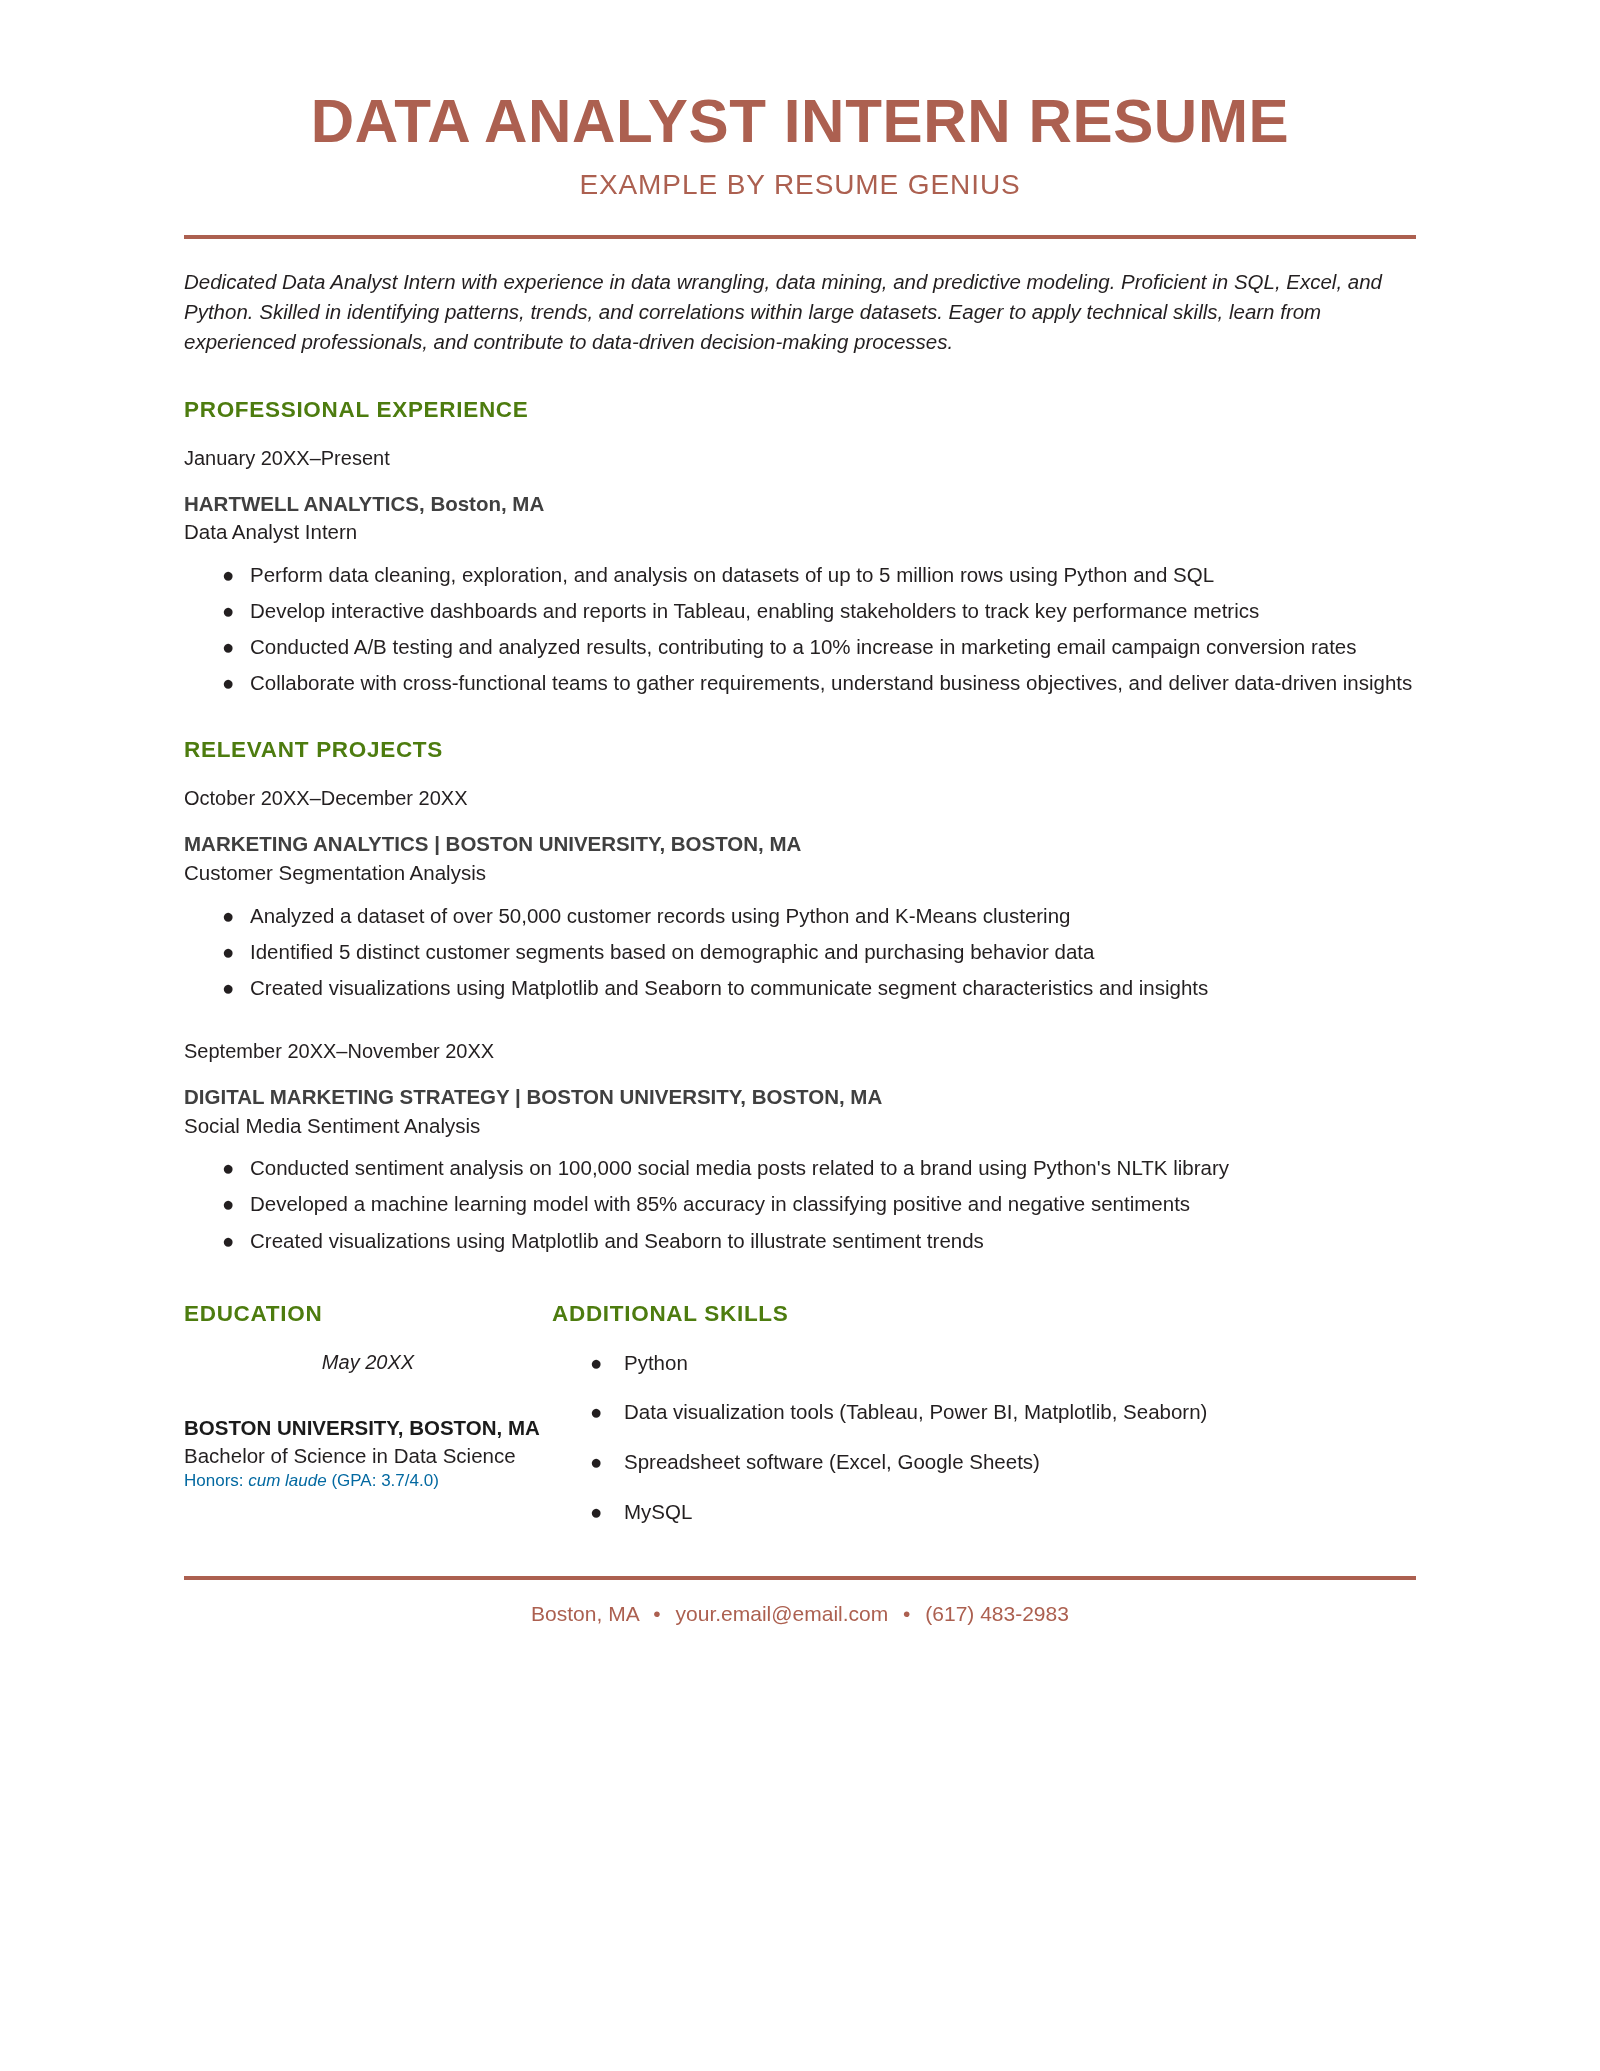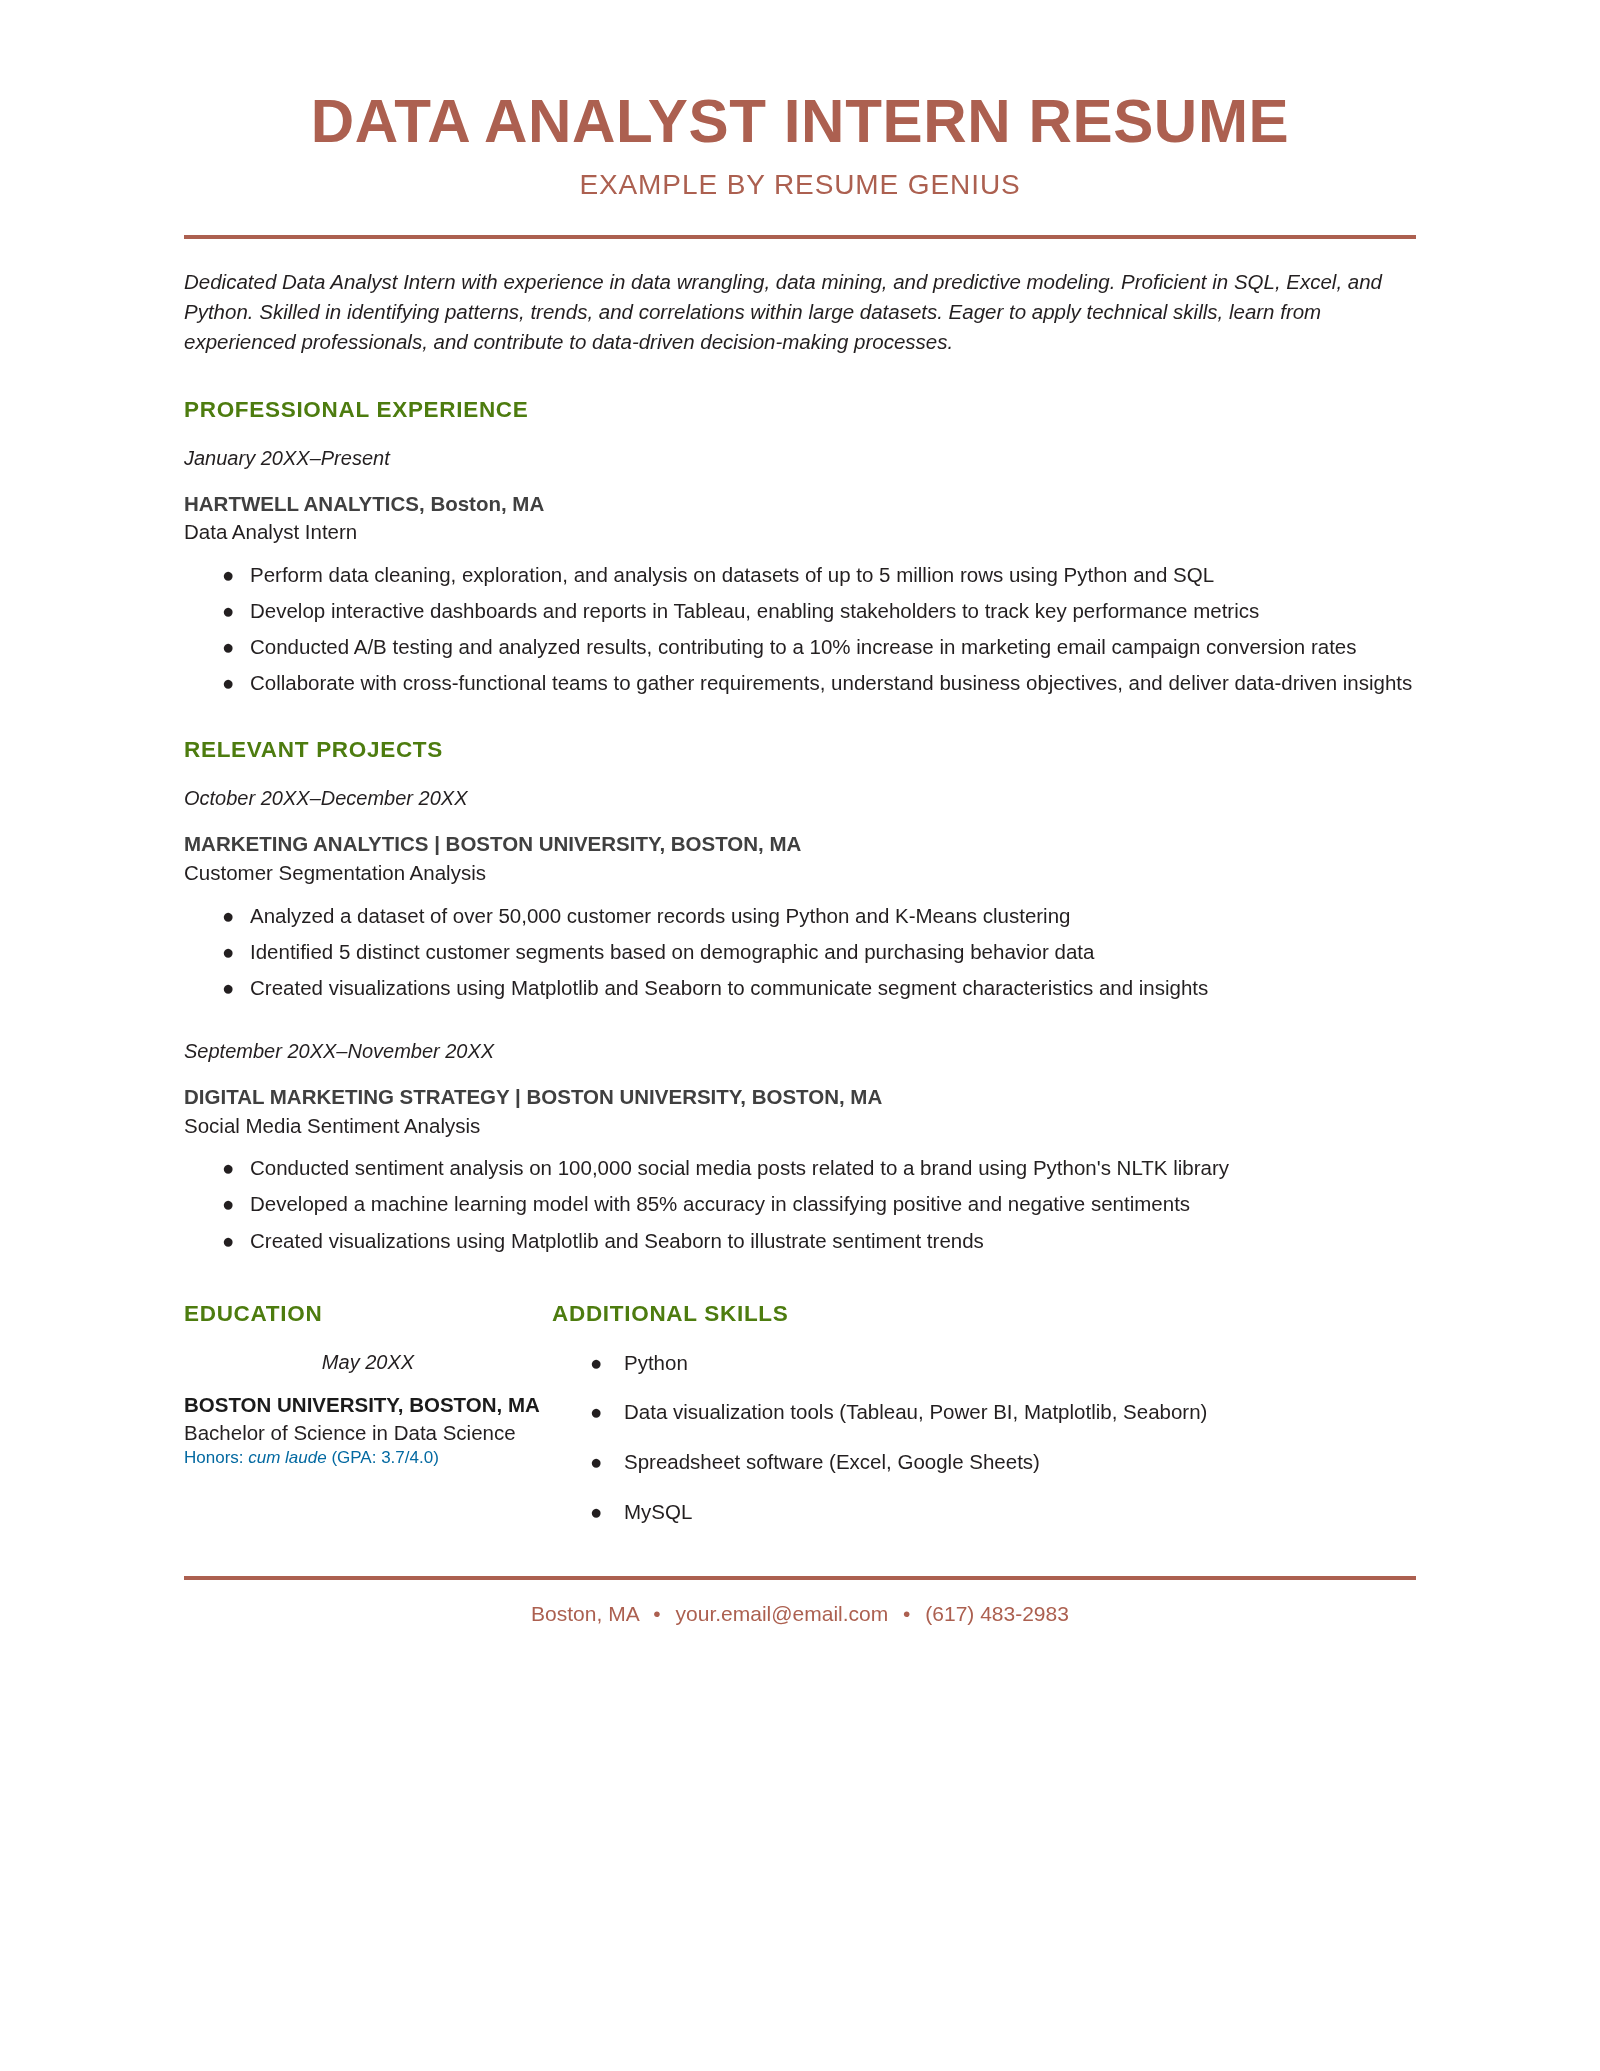--- a/index.html
+++ b/index.html
@@ -79,21 +79,20 @@
     font-size: 22.5px;
     letter-spacing: 0.7px;
     color: #4d7c0f;
     text-transform: uppercase;
   }
 
   .entry {
     margin-top: 22px;
   }
   .entry-date {
-    font-style: italic;
     font-size: 20px;
     line-height: 1.35;
     color: #231f20;
   }
   .entry-org {
     margin-top: 19px;
     font-weight: 700;
     font-size: 20.5px;
     line-height: 1.3;
     color: #404040;
@@ -144,21 +143,21 @@
     box-sizing: border-box;
   }
   .edu-date {
     margin-top: 24px;
     font-style: italic;
     font-size: 20px;
     color: #231f20;
     text-align: center;
   }
   .edu-school {
-    margin-top: 17px;
+    margin-top: 40px;
     font-weight: 700;
     font-size: 20.5px;
     line-height: 1.32;
     color: #1b1b1b;
   }
   .edu-degree {
     margin-top: 1px;
     font-size: 20.5px;
     line-height: 1.34;
     color: #231f20;

